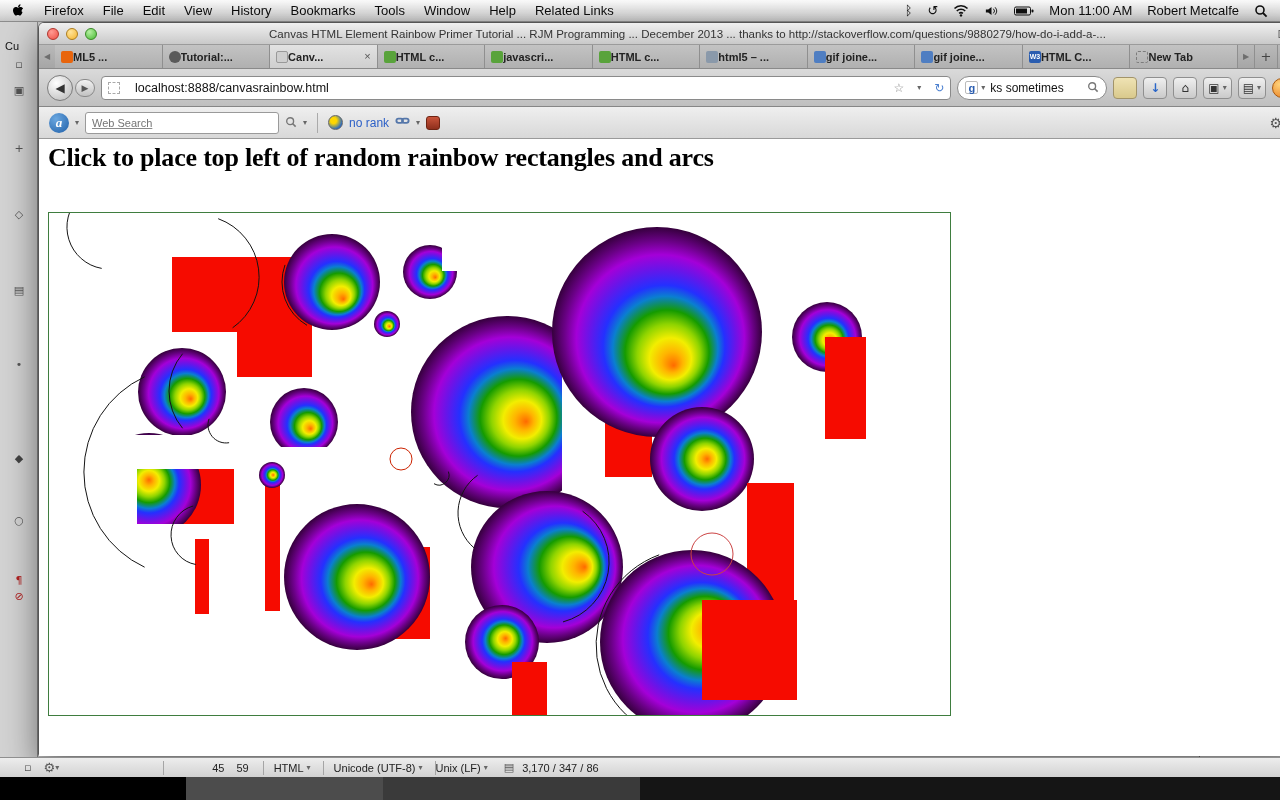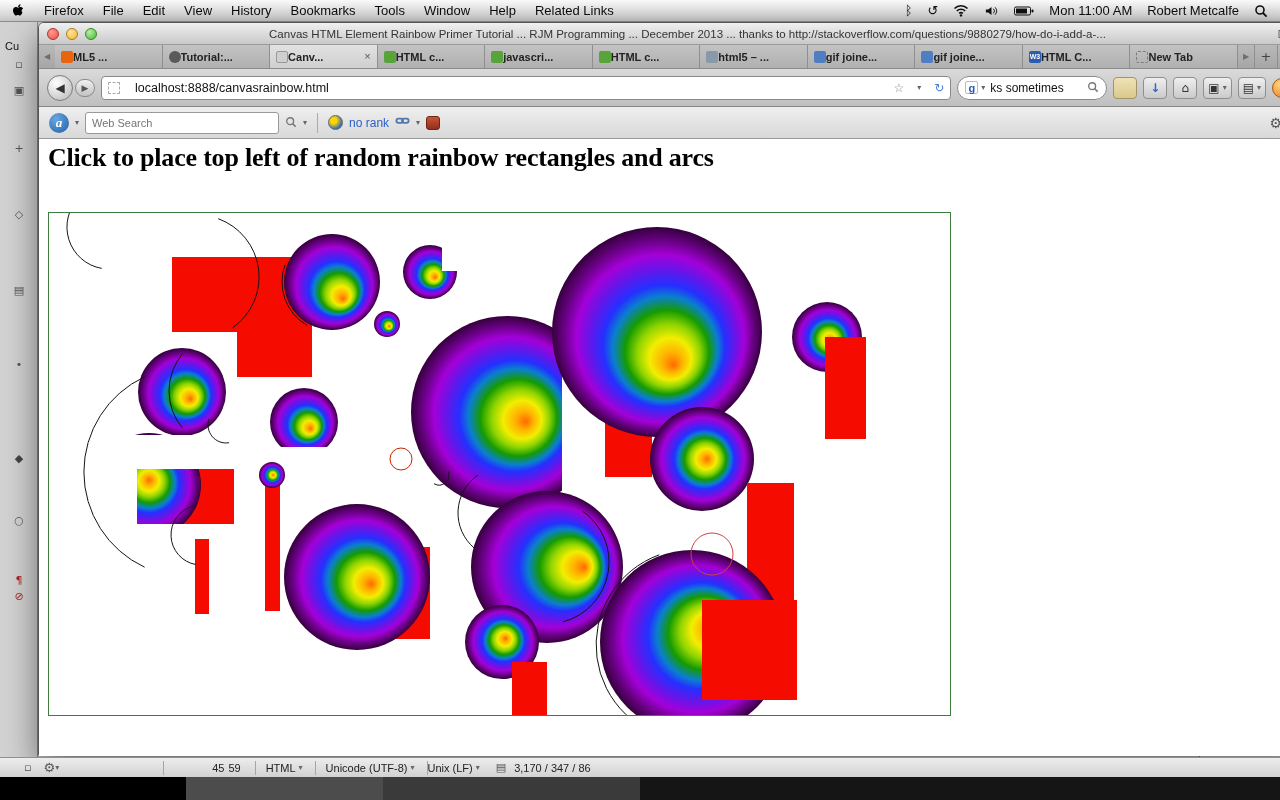--- a/index.html
+++ b/index.html
@@ -99,21 +99,21 @@
   .orange-circle{width:20px;height:20px;border-radius:50%;border:1px solid #a85a10;
                  background:radial-gradient(circle at 35% 30%,#ffd27a,#e8791a);box-sizing:border-box;}
 
   .toolbar2{position:absolute;left:0;top:84px;width:100%;height:32px;box-sizing:border-box;
             background:linear-gradient(#efefef,#d8d8d8);border-bottom:1px solid #9a9a9a;
             display:flex;align-items:center;padding:0 10px;gap:6px;}
   .alexa{width:20px;height:20px;border-radius:50%;background:radial-gradient(circle at 35% 30%,#6aa7e0,#1f5fa8);
          color:#fff;font-style:italic;font-weight:bold;font-size:13px;display:flex;align-items:center;
          justify-content:center;font-family:"Liberation Serif",serif;}
   .ws-input{width:180px;height:18px;font-size:11px;padding:1px 6px;border:1px solid #9a9a9a;
-            border-radius:3px;color:#8b8b8b;font-family:"Liberation Sans",sans-serif;}
+            border-radius:3px;color:#8b8b8b;font-family:"Liberation Sans",sans-serif;text-decoration:underline;}
   .t2-sep{width:1px;height:20px;background:#aaa;margin:0 4px;}
   .sphere{width:15px;height:15px;border-radius:50%;background:radial-gradient(circle at 35% 35%,#ffd700 25%,#2266cc 75%);
           border:1px solid #666;box-sizing:border-box;}
   .rank{color:#2b5fc7;font-size:12px;}
   .redbox{width:14px;height:14px;border-radius:3px;background:linear-gradient(#c9543a,#8e2f1c);border:1px solid #6e2413;box-sizing:border-box;}
   .gear{font-family:"DejaVu Sans",sans-serif;font-size:14px;color:#555;}
 
   .content{position:absolute;left:0;top:116px;width:100%;height:617px;background:#fff;overflow:hidden;}
   .page-heading{position:absolute;left:9px;top:4px;margin:0;font-family:"Liberation Serif",serif;
                 font-size:26px;font-weight:bold;color:#000;letter-spacing:-0.2px;}
@@ -605,21 +605,21 @@
     </div>
 
   </div>
 
   <div class="statusbar">
     <span class="sb-ico" style="margin-left:24px;">▫</span>
     <span class="sb-ico" style="margin-left:12px;font-size:13px;">⚙</span>
     <span class="caret">▾</span>
     <span class="sb-sep" style="margin-left:104px;"></span>
     <span style="margin-left:48px;">45</span>
-    <span style="margin-left:4px;">59</span>
+    <span style="margin-left:12px;">59</span>
     <span class="sb-sep" style="margin-left:14px;"></span>
     <span style="margin-left:10px;">HTML</span>
     <span class="caret" style="margin-left:3px;">▾</span>
     <span class="sb-sep" style="margin-left:12px;"></span>
     <span style="margin-left:10px;">Unicode (UTF-8)</span>
     <span class="caret" style="margin-left:3px;">▾</span>
     <span class="sb-sep" style="margin-left:12px;"></span>
     <span style="">Unix (LF)</span>
     <span class="caret" style="margin-left:3px;">▾</span>
     <span class="sb-ico" style="margin-left:16px;">▤</span>

